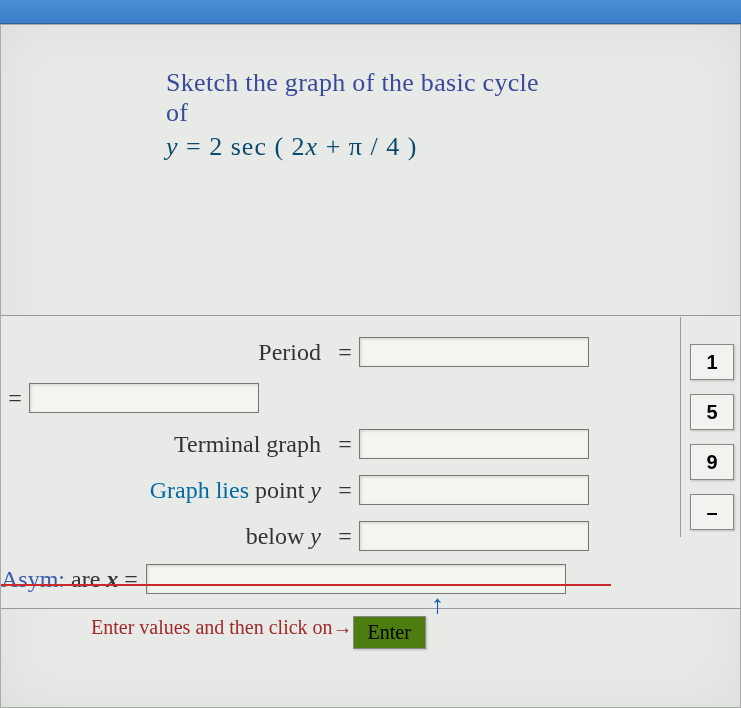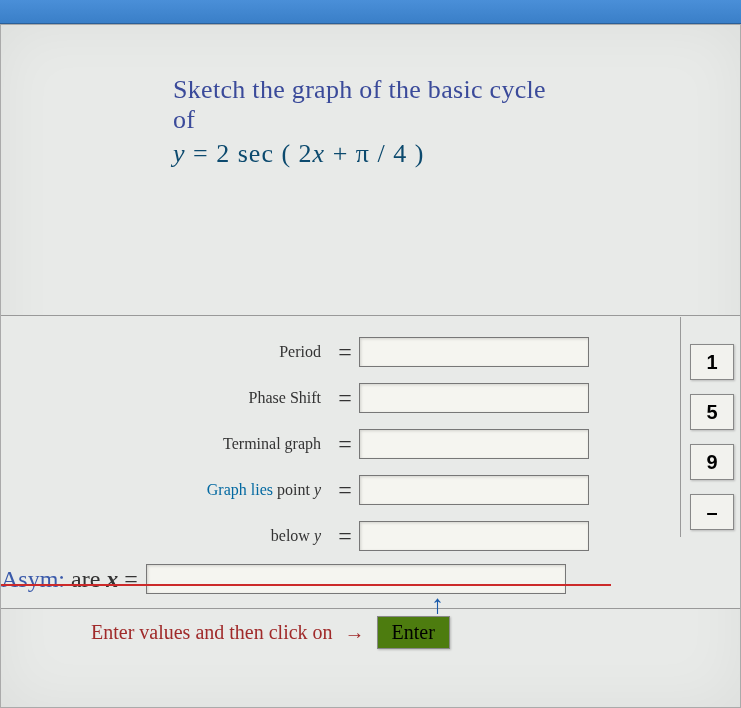--- a/index.html
+++ b/index.html
@@ -1,38 +1,38 @@
 <!DOCTYPE html>
 <html><head>
 <meta charset="utf-8">
 <style>
 *{box-sizing:border-box;margin:0;padding:0}
 body{width:741px;height:708px;font-family:Georgia,'Times New Roman',serif;background:#d8dce5;overflow:hidden}
 .topbar{height:24px;background:linear-gradient(#4a8fd8,#3a7fc8);border-bottom:1px solid #2a5f98}
-.page{background:#e8eae8;border:1px solid #aaa;margin:0;padding:12px;height:684px;position:relative;box-shadow:inset 0 0 60px rgba(0,0,0,.05)}
+.page{background:#e8eae8;border:1px solid #aaa;margin:0;padding:5px;height:684px;position:relative;box-shadow:inset 0 0 60px rgba(0,0,0,.05)}
 .question{padding:38px 0 0 160px;width:560px}
 .qline1{color:#3a4a9a;font-size:26px;letter-spacing:.3px;margin-bottom:4px}
 .qline2{color:#0c4a6e;font-size:26px;font-style:italic;letter-spacing:1px}
 .qline2 .rm{font-style:normal}
 .panel{position:absolute;left:0;top:290px;right:0;border-top:1px solid #999;border-bottom:1px solid #999;background:#e8eae8;padding:18px 0 14px 0}
 .row{display:flex;align-items:center;margin-bottom:10px;height:36px}
-.lab{width:330px;text-align:right;font-size:16px;color:#333;padding-right:10px}
+.lab{width:330px;text-align:right;font-size:24px;color:#333;padding-right:10px}
 .lab .blue{color:#0369a1}
 .lab .it{font-style:italic}
 .eq{width:28px;text-align:center;font-size:24px;color:#333}
 .inp{width:230px;height:30px;border:1px solid #777;background:#f5f5f0;box-shadow:inset 1px 1px 3px rgba(0,0,0,.15)}
 .asymrow{display:flex;align-items:center;margin-top:6px;padding-left:0}
 .asymlab{font-size:24px;color:#3a5aaa;padding:0 8px 0 0}
 .asymlab .x{font-style:italic;color:#333;font-weight:bold}
 .asymlab .eq2{color:#333}
 .asymlab .bk{color:#333}
 .asyminp{width:420px;height:30px;border:1px solid #777;background:#f5f5f0;box-shadow:inset 1px 1px 3px rgba(0,0,0,.15)}
 .redline{position:absolute;left:0;width:610px;height:2px;background:#cc2a2a;top:268px}
 .arrow-up{position:absolute;left:430px;top:274px;color:#1a5aaa;font-size:26px;font-weight:bold}
-.enterrow{position:absolute;left:90px;top:300px;display:flex;align-items:center;gap:12px}
+.enterrow{position:absolute;left:90px;top:300px;display:flex;align-items:flex-start;gap:0}
 .entertxt{color:#a02a2a;font-size:20px}
 .arr{color:#a02a2a;font-size:20px}
 .enterbtn{border:1px solid #888;background:#4d7c0f;padding:4px 14px;font-size:20px;font-family:Georgia,serif;box-shadow:1px 1px 2px rgba(0,0,0,.2);cursor:pointer}
 .keypad{position:absolute;right:0;top:292px;width:60px;border-left:1px solid #999}
 .krow{height:50px;display:flex;align-items:center;justify-content:flex-end;padding-right:6px}
 .kbtn{width:44px;height:36px;border:1px solid #888;background:#f2f2ee;box-shadow:1px 1px 2px rgba(0,0,0,.2);font-size:20px;font-family:Arial,sans-serif;font-weight:bold;display:flex;align-items:center;justify-content:center;cursor:pointer}
 .kspacer{height:20px}
 </style>
 </head>
 <body>
@@ -49,21 +49,20 @@
 
   <div class="panel">
 
     <div class="row">
       <div class="lab">Period</div>
       <div class="eq">=</div>
       <input class="inp" value="" style="">
     </div>
 
     <div class="row">
-      <div class="lab">Phase Shift</div>
       <div class="eq">=</div>
       <input class="inp" value="" style="">
     </div>
 
     <div class="row">
       <div class="lab">Terminal graph</div>
       <div class="eq">=</div>
       <input class="inp" value="" style="">
     </div>
 

